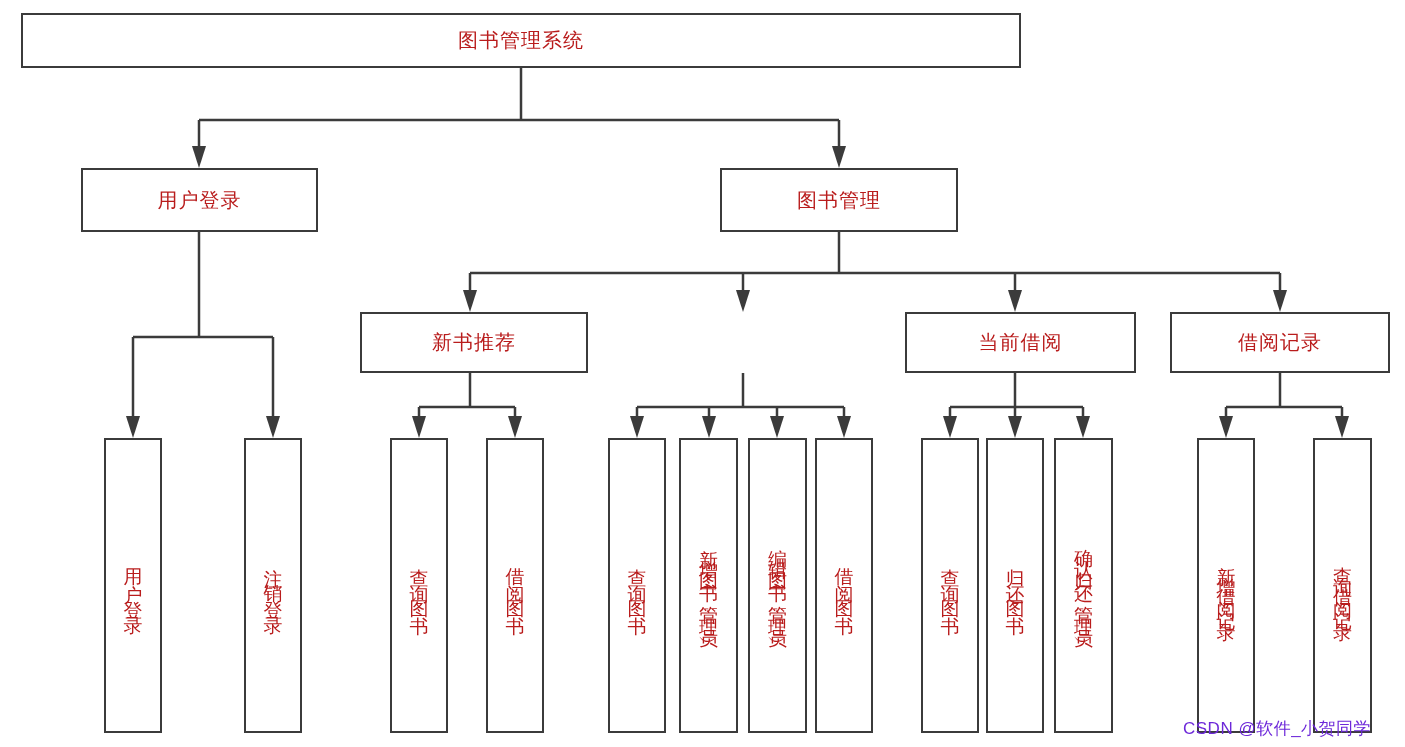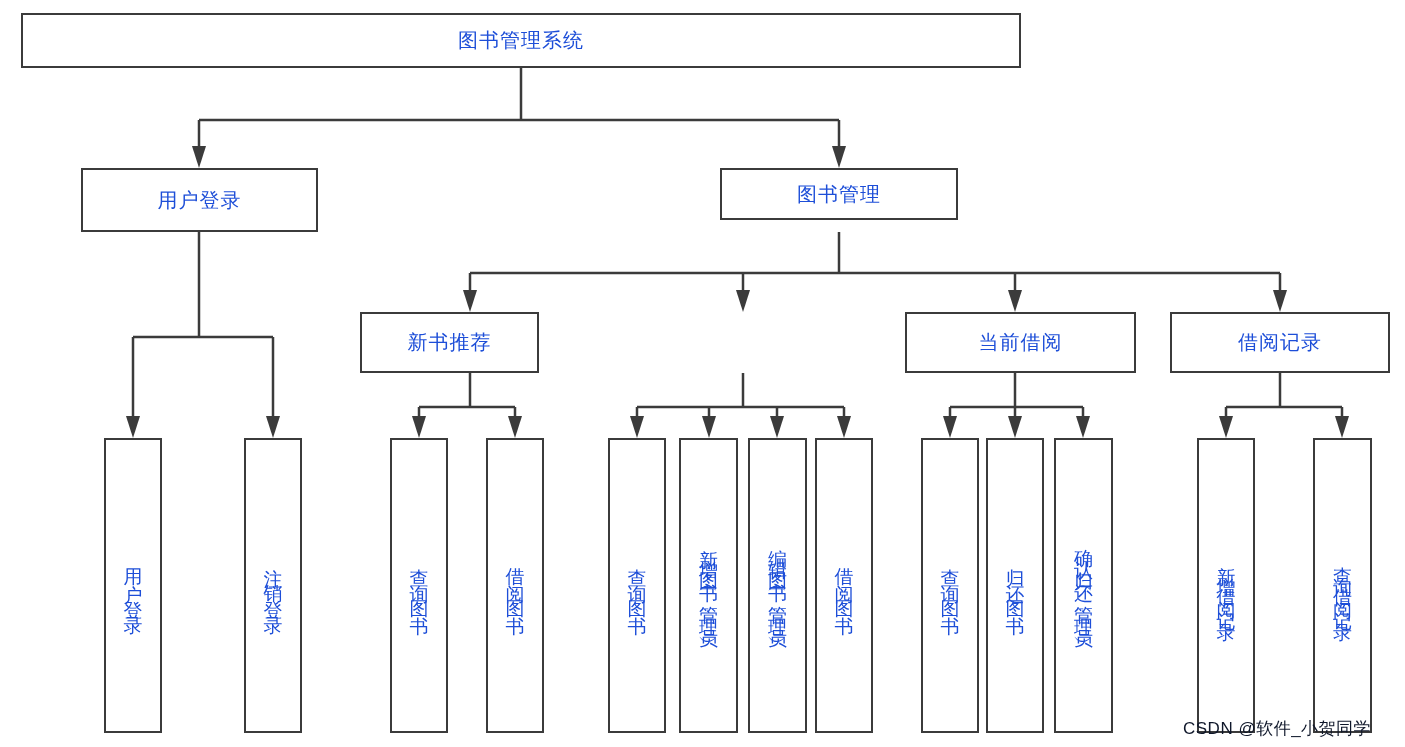--- a/index.html
+++ b/index.html
@@ -23,21 +23,21 @@
     z-index: 1;
   }
   .node {
     position: absolute;
     box-sizing: border-box;
     background: #ffffff;
     border: 2.5px solid #3b3b3b;
     display: flex;
     align-items: center;
     justify-content: center;
-    color: #1d4ed8;
+    color: #b91c1c;
     z-index: 2;
   }
   .node span {
     white-space: nowrap;
   }
   .h-node span {
     font-size: 20px;
     letter-spacing: 1px;
   }
   .leaf span {
@@ -48,21 +48,21 @@
     white-space: normal;
   }
   .leaf.short span {
     letter-spacing: 0.85em;
   }
   #watermark {
     position: absolute;
     left: 1183px;
     top: 717px;
     font-size: 17px;
-    color: #0f172a;
+    color: #6d28d9;
     letter-spacing: 0.5px;
     z-index: 3;
     white-space: nowrap;
     text-align: right;
   }
 </style>
 </head>
 <body>
 
 <div id="canvas">
@@ -122,25 +122,25 @@
       <polygon points="1335,416 1349,416 1342,438" fill="#3b3b3b"></polygon>
     </svg>
 
   <div class="node h-node" style="left:21px; top:13px; width:1000px; height:55px;">
     <span>图书管理系统</span>
   </div>
 
   <div class="node h-node" style="left:81px; top:168px; width:237px; height:64px;">
     <span>用户登录</span>
   </div>
-  <div class="node h-node" style="left:720px; top:168px; width:238px; height:52px;">
+  <div class="node h-node" style="left:720px; top:168px; width:238px; height:64px;">
     <span>图书管理</span>
   </div>
 
-  <div class="node h-node" style="left:360px; top:312px; width:179px; height:61px;">
+  <div class="node h-node" style="left:360px; top:312px; width:228px; height:61px;">
     <span>新书推荐</span>
   </div>
   <div class="node h-node" style="left:905px; top:312px; width:231px; height:61px;">
     <span>当前借阅</span>
   </div>
   <div class="node h-node" style="left:1170px; top:312px; width:220px; height:61px;align-items:center;">
     <span>借阅记录</span>
   </div>
 
   <div class="node leaf short" style="left:104px; top:438px; width:58px; height:295px;">

